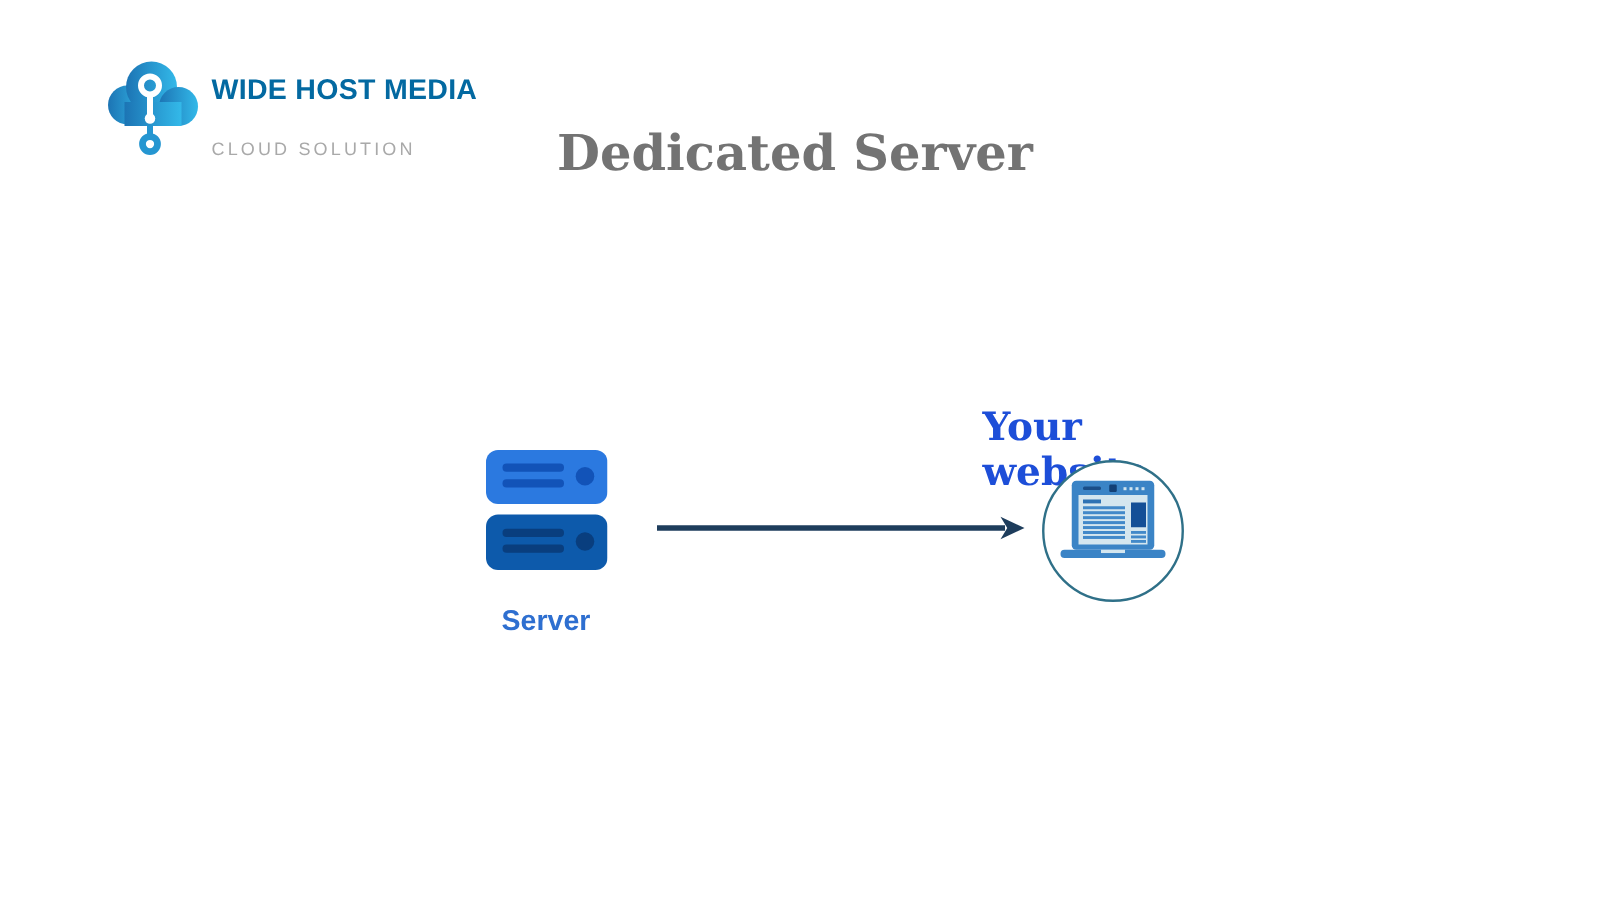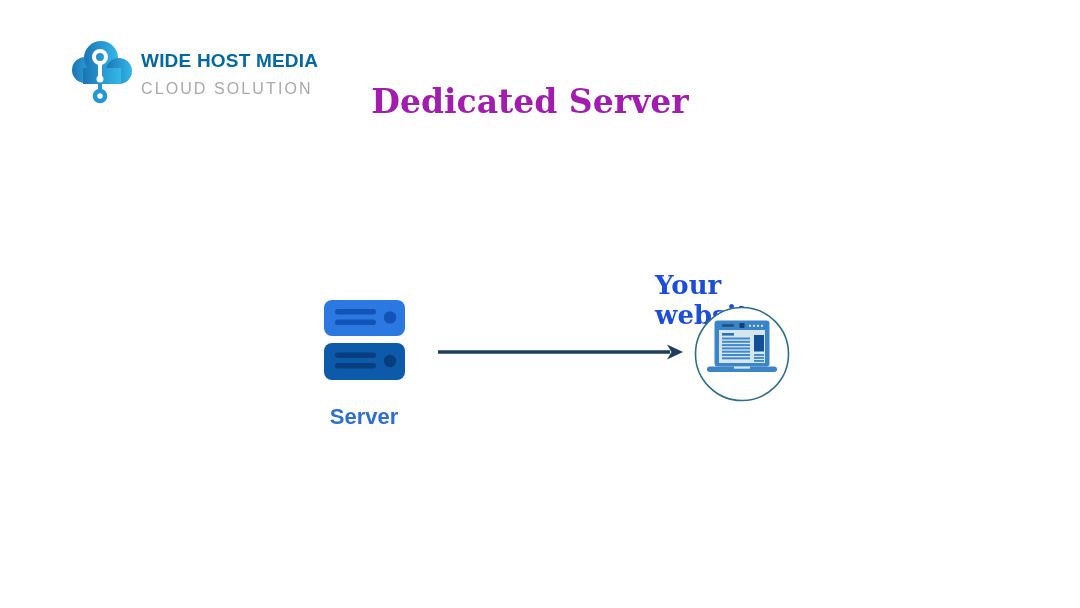--- a/index.html
+++ b/index.html
@@ -19,44 +19,44 @@
   .logo-name {
     font-family: "Liberation Sans", sans-serif;
     font-weight: bold;
     font-size: 19px;
     letter-spacing: 0.2px;
     color: #0369a1;
     line-height: 1.05;
   }
   .logo-tagline {
     font-family: "Liberation Sans", sans-serif;
-    font-size: 16px;
+    font-size: 12px;
     letter-spacing: 2.1px;
     color: #a9a9a9;
-    margin-top: 9px;
+    margin-top: 21px;
   }
   
   .page-title {
     position: absolute;
     left: 330px; top: 82px; width: 400px;
     text-align: center;
     font-family: "DejaVu Serif", "Liberation Serif", serif;
     font-weight: bold;
     font-size: 33px;
-    color: #a21caf;
+    color: #737373;
   }
   
   .server-icon { position: absolute; left: 324px; top: 300px; }
   .server-label {
     position: absolute;
     left: 314px; top: 404px; width: 100px;
     text-align: center;
     font-family: "Liberation Sans", sans-serif;
     font-weight: bold;
-    font-size: 22px;
+    font-size: 19px;
     color: #2e6fd0;
   }
   
   .flow-arrow { position: absolute; left: 436px; top: 342px; }
   
   .website-label {
     position: absolute;
     left: 655px; top: 270px; width: 175px;
     text-align: left;
     font-family: "DejaVu Serif", "Liberation Serif", serif;

